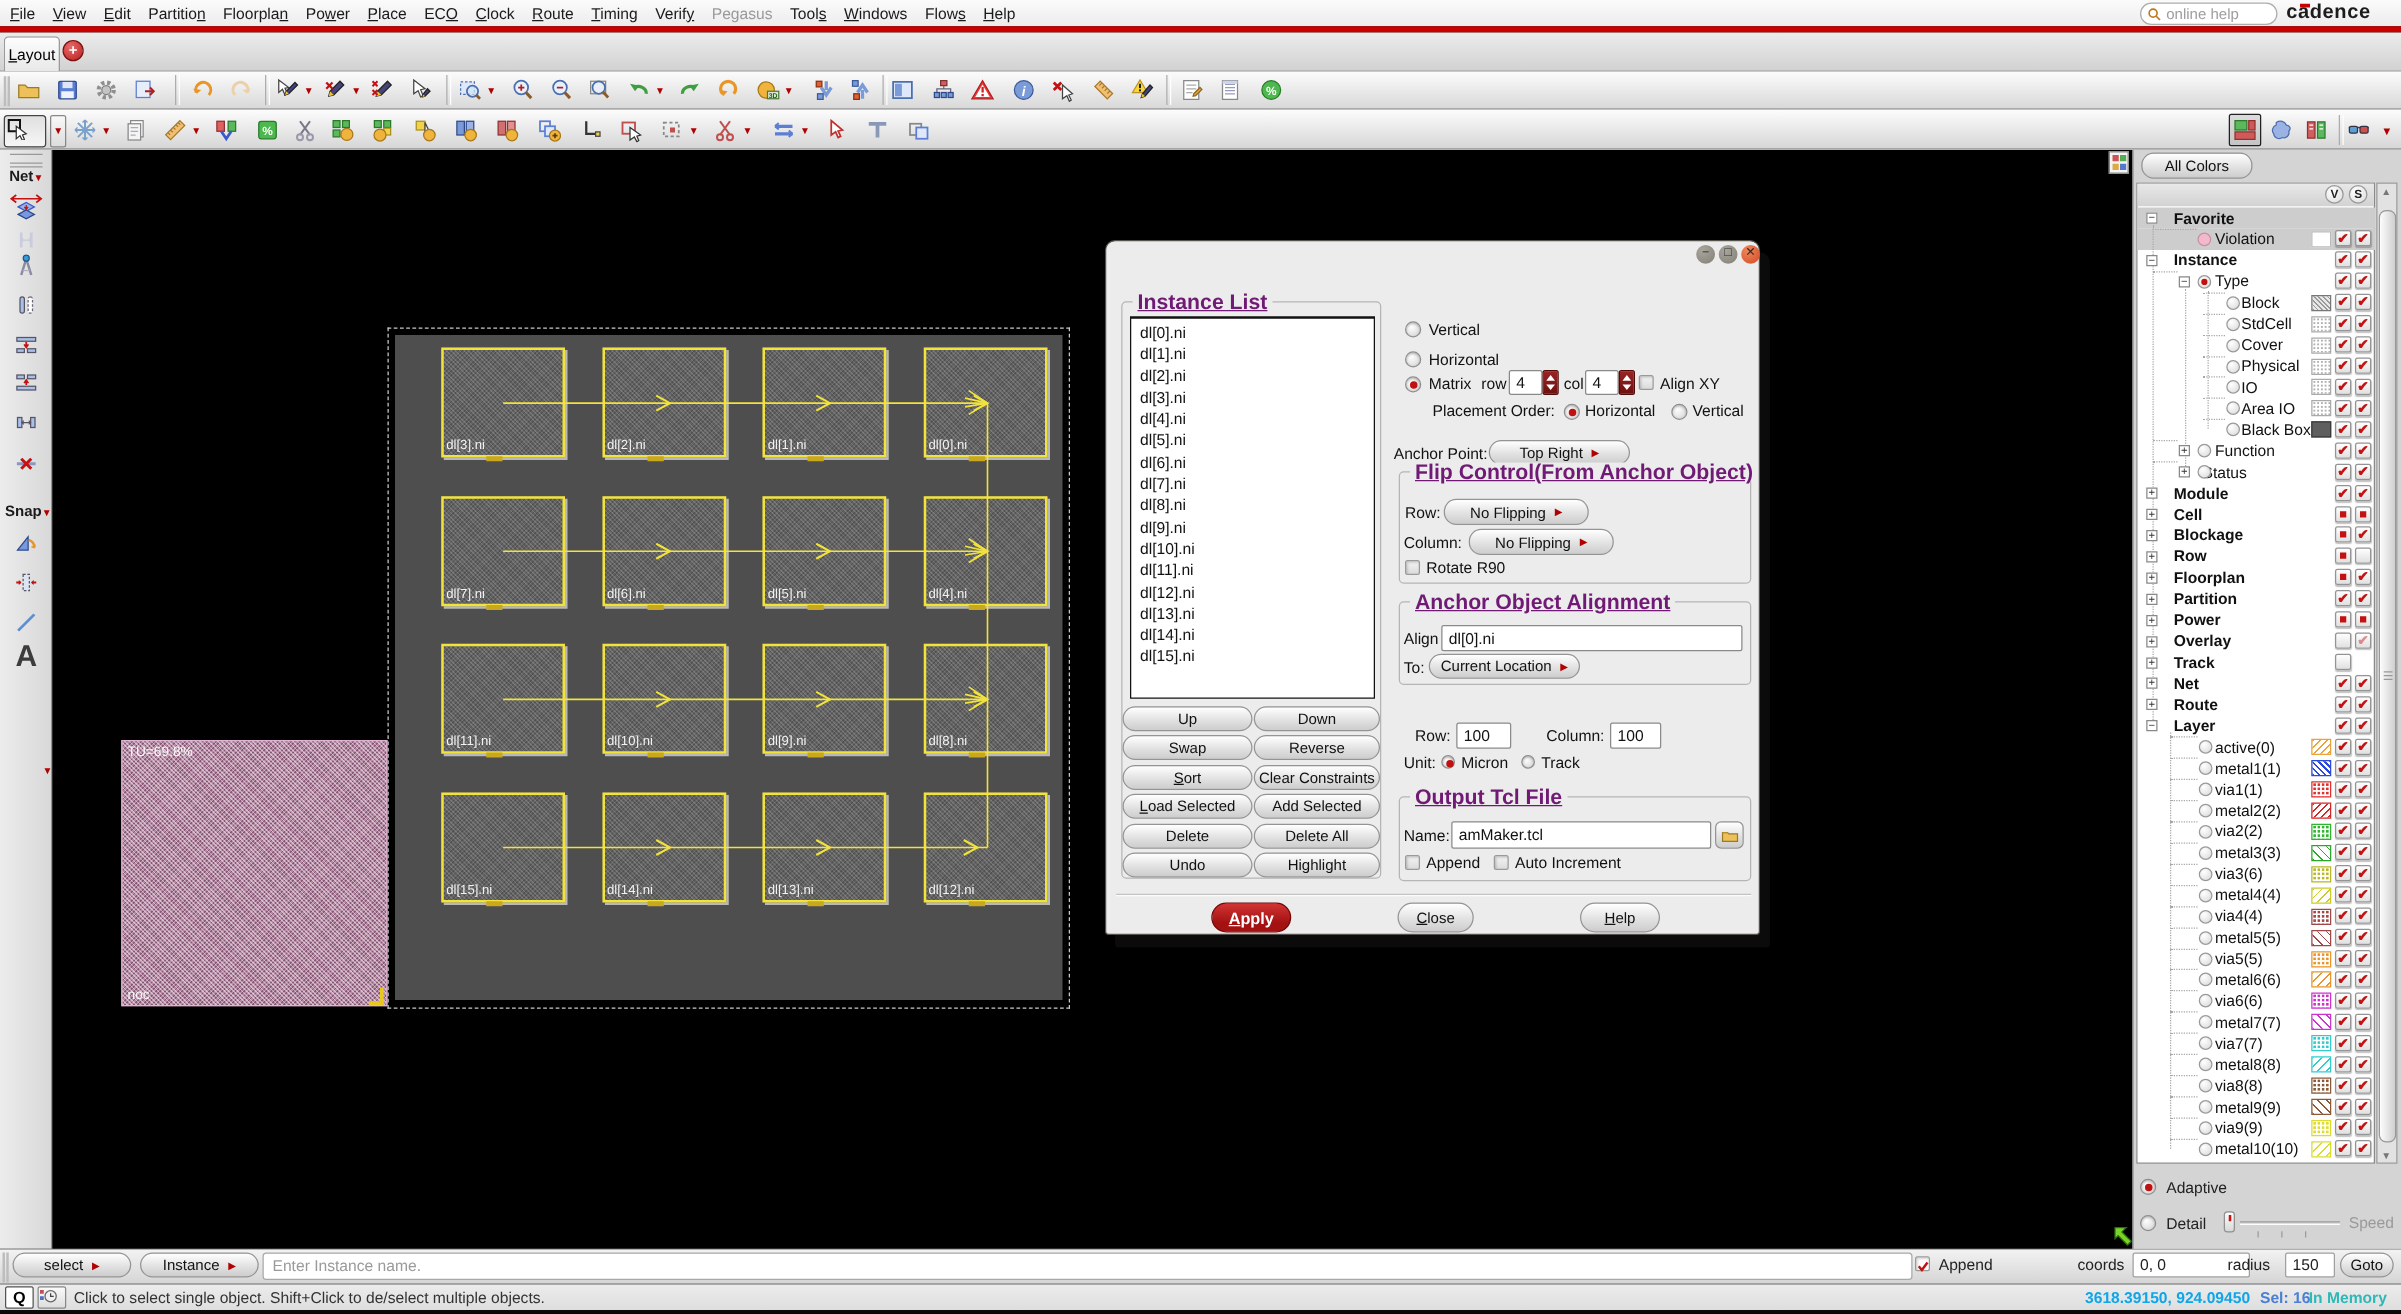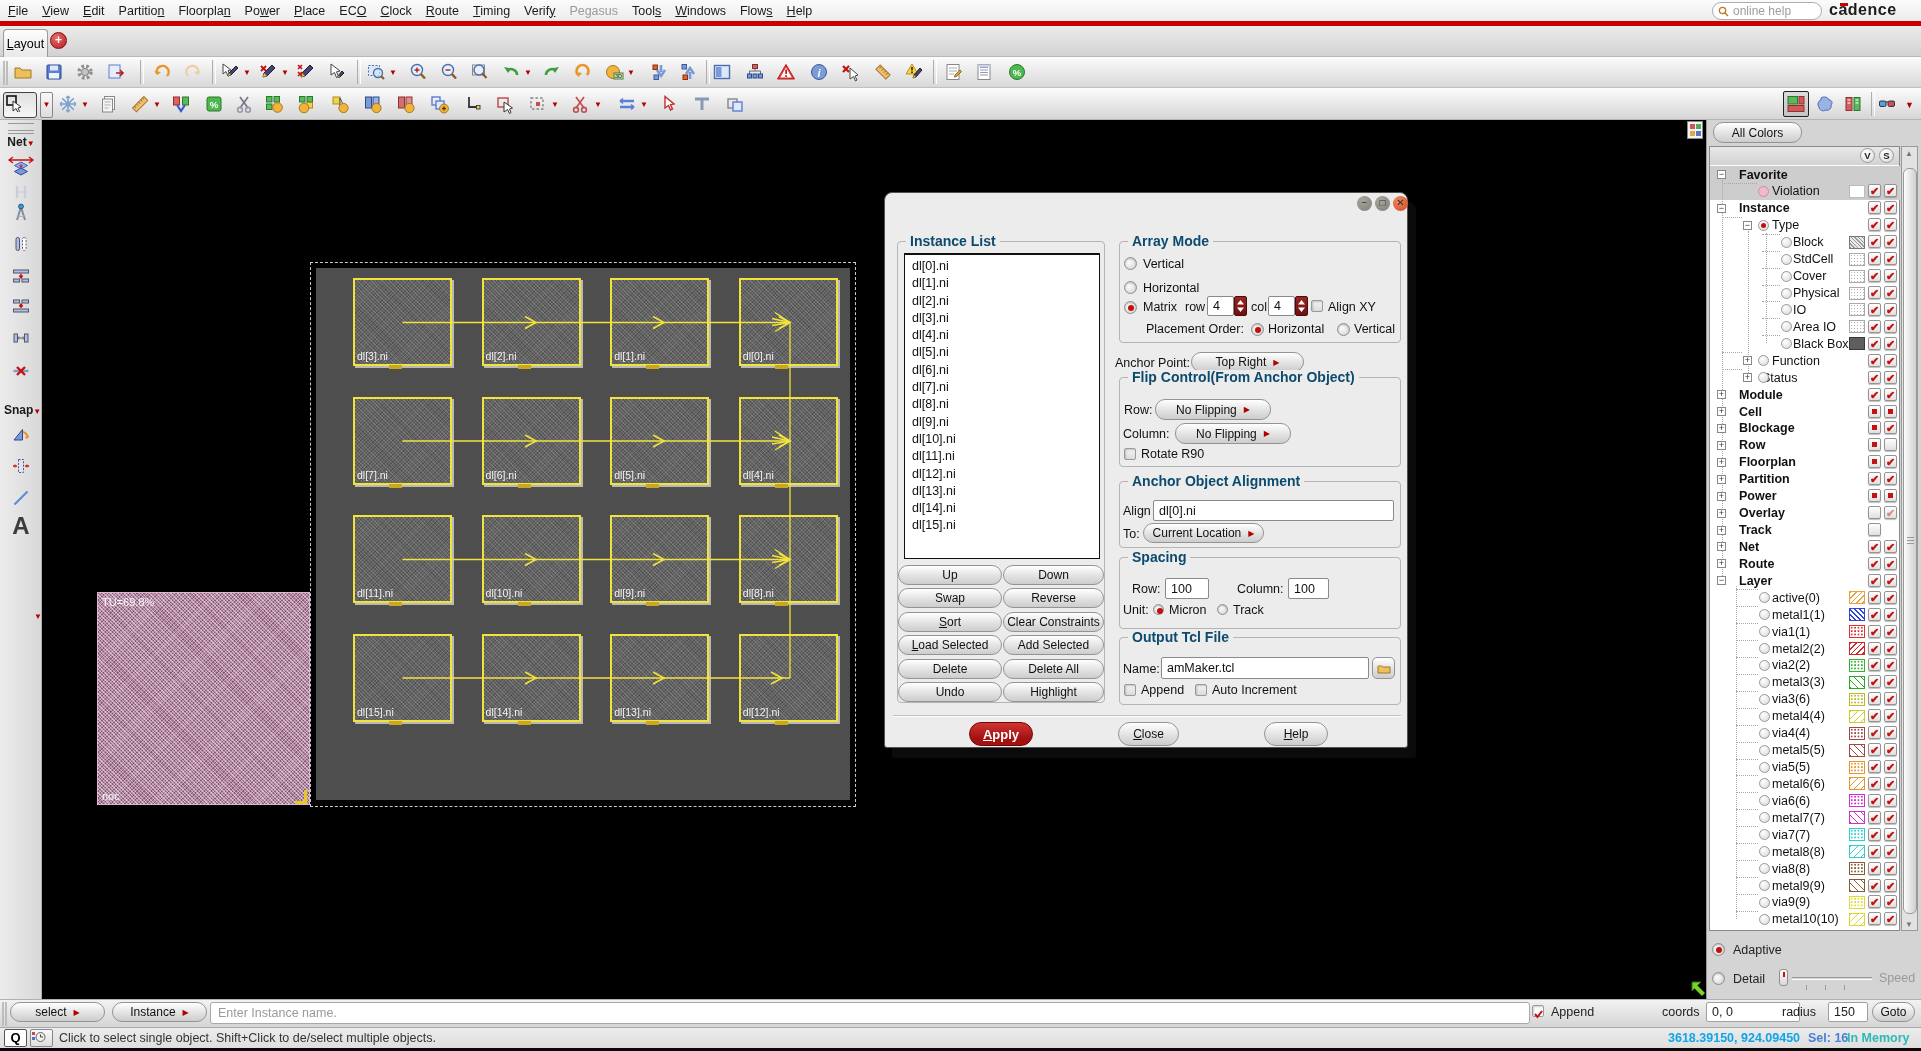--- a/index.html
+++ b/index.html
@@ -35,21 +35,21 @@
 .inst:after { content:''; position:absolute; left:34px; bottom:-5px; width:13px; height:4px; background:#c9a81f; }
 #noc { left:55px; top:472px; width:213px; height:213px; border:1px solid #dfb3d3; background-color:#b68aa5; background-image:repeating-linear-gradient(45deg,rgba(255,255,255,0.45) 0 1px,transparent 1px 2.5px),repeating-linear-gradient(-45deg,rgba(90,40,70,0.5) 0 1px,transparent 1px 2.5px); }
 #noc .tu { position:absolute; left:4px; top:3px; font-size:11px; color:#f8f8f8; }
 #noc .nm { position:absolute; left:4px; bottom:2px; font-size:11px; color:#f8f8f8; }
 #nocmark1 { left:262px; top:670px; width:3px; height:14px; background:#e8c820; }
 #nocmark2 { left:253px; top:681px; width:12px; height:3px; background:#e8c820; }
 #dlg { left:884px; top:192px; width:524px; height:556px; background:#ececec; border:1px solid #55524c; border-radius:8px 8px 3px 3px; box-shadow:8px 10px 0 rgba(20,20,20,0.55); font-size:12.5px; color:#111; }
 #dlg-title { left:0; top:0; width:522px; height:21px; background:linear-gradient(#504d47,#3b3934); border-radius:7px 7px 0 0; color:#f1ead6; font-weight:bold; font-size:13px; line-height:21px; padding-left:12px; }
 .winbtn { position:absolute; top:3px; width:15px; height:15px; border-radius:50%; font-size:10px; line-height:14px; text-align:center; color:#2e2c28; }
 .grp { position:absolute; border:1px solid #b5b5b5; border-radius:4px; }
-.legend { position:absolute; top:-8px; left:8px; background:#ececec; padding:0 4px; color:#0c4a6e; font-weight:bold; font-size:14px; line-height:15px; white-space:nowrap; }
+.legend { position:absolute; top:-8px; left:8px; background:#ececec; padding:0 4px; color:#701a75; font-weight:bold; font-size:17px; line-height:15px; white-space:nowrap;text-decoration:underline; }
 #ilist { left:19px; top:60px; width:196px; height:306px; background:#fff; border:1px solid #111; border-top-width:2px; padding:3px 0 0 7px; line-height:17.3px; font-size:12.5px; }
 .pbtn { position:absolute; background:linear-gradient(#ffffff,#e2e2e2 55%,#cdcdcd); border:1px solid #949494; border-radius:10px; display:flex; align-items:center; justify-content:center; font-size:12px; color:#111; white-space:nowrap; }
 .pbtn .arr { color:#b00000; font-size:8px; margin-left:7px; }
 #apply { background:linear-gradient(#d23434,#a31111 70%); border:1px solid #6d0808; border-radius:12px; color:#fff; font-weight:bold; font-size:13px; }
 .dlab { position:absolute; white-space:nowrap; font-size:12.5px; color:#111; }
 .rad { position:absolute; width:13px; height:13px; border-radius:50%; background:radial-gradient(circle at 35% 30%,#ffffff,#d2d2d2); border:1px solid #8e8e8e; box-shadow:inset 0 1px 2px rgba(0,0,0,0.25); }
 .rad.on:after { content:''; position:absolute; left:2.5px; top:2.5px; width:6px; height:6px; border-radius:50%; background:#c01010; }
 .dcb { position:absolute; width:12px; height:12px; background:linear-gradient(#f4f4f4,#dcdcdc); border:1px solid #9a9a9a; border-radius:2px; box-shadow:inset 1px 1px 2px rgba(0,0,0,0.2); }
 .dinput { position:absolute; background:#fff; border:1px solid #8a8a8a; border-radius:2px; font-size:12.5px; padding-left:5px; display:flex; align-items:center; }
 .spin { position:absolute; width:13px; height:20px; background:linear-gradient(#9a2424,#6f1010); border:1px solid #4f0a0a; border-radius:2px; }
@@ -700,23 +700,20 @@
       <div>dl[9].ni</div>
       <div>dl[10].ni</div>
       <div>dl[11].ni</div>
       <div>dl[12].ni</div>
       <div>dl[13].ni</div>
       <div>dl[14].ni</div>
       <div>dl[15].ni</div>
     </div>
   <div id="listbtns"></div>
 
-  <div class="grp" style="left:234px;top:48px;width:282px;height:102px;">
-    <span class="legend">Array Mode</span>
-  </div>
   <div class="rad" style="left:239px;top:64px;"></div>
   <div class="dlab" style="left:258px;top:64px;">Vertical</div>
   <div class="rad" style="left:239px;top:88px;"></div>
   <div class="dlab" style="left:258px;top:88px;">Horizontal</div>
   <div class="rad on" style="left:239px;top:108px;"></div>
   <div class="dlab" style="left:258px;top:107px;">Matrix</div>
   <div class="dlab" style="left:300px;top:107px;">row</div>
   <div class="dinput" style="left:322px;top:103px;width:27px;height:20px;">
       <span>4</span>
     </div>
@@ -768,23 +765,20 @@
   <div class="dlab" style="left:238px;top:311px;">Align</div>
   <div class="dinput" style="left:268px;top:307px;width:241px;height:21px;">
       <span>dl[0].ni</span>
     </div>
   <div class="dlab" style="left:238px;top:334px;">To:</div>
   <div class="pbtn" style="left:258px;top:330px;width:121px;height:20px;">
       <span>Current Location</span>
       <span class="arr">▶</span>
     </div>
 
-  <div class="grp" style="left:234px;top:364px;width:282px;height:72px;">
-    <span class="legend">Spacing</span>
-  </div>
   <div class="dlab" style="left:247px;top:389px;">Row:</div>
   <div class="dinput" style="left:280px;top:385px;width:44px;height:21px;">
       <span>100</span>
     </div>
   <div class="dlab" style="left:352px;top:389px;">Column:</div>
   <div class="dinput" style="left:403px;top:385px;width:41px;height:21px;">
       <span>100</span>
     </div>
   <div class="dlab" style="left:238px;top:410px;">Unit:</div>
   <div class="rad on" style="left:268px;top:411px;width:11px;height:11px;"></div>

